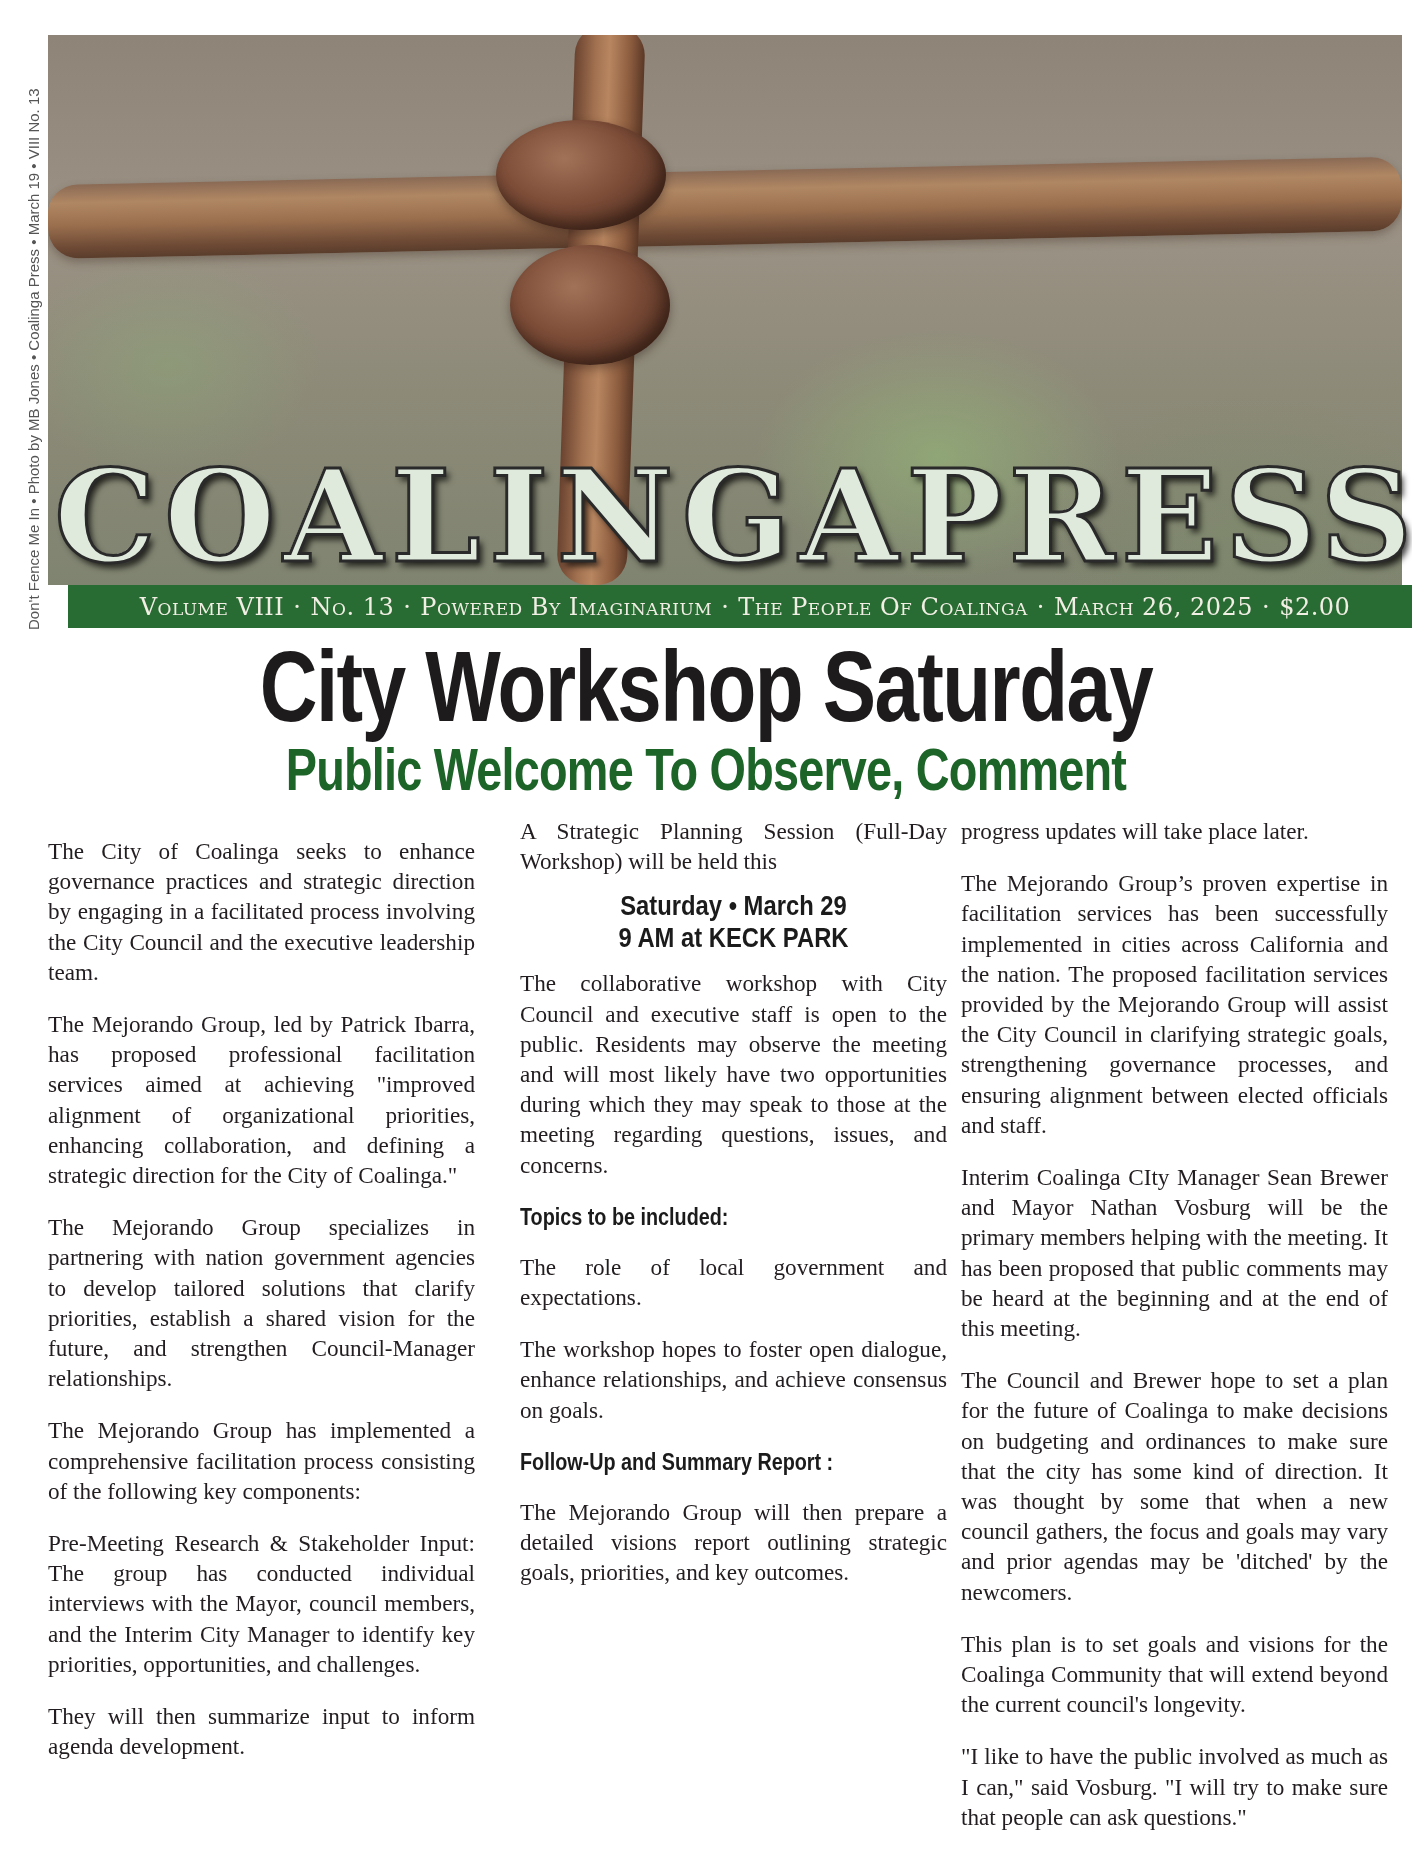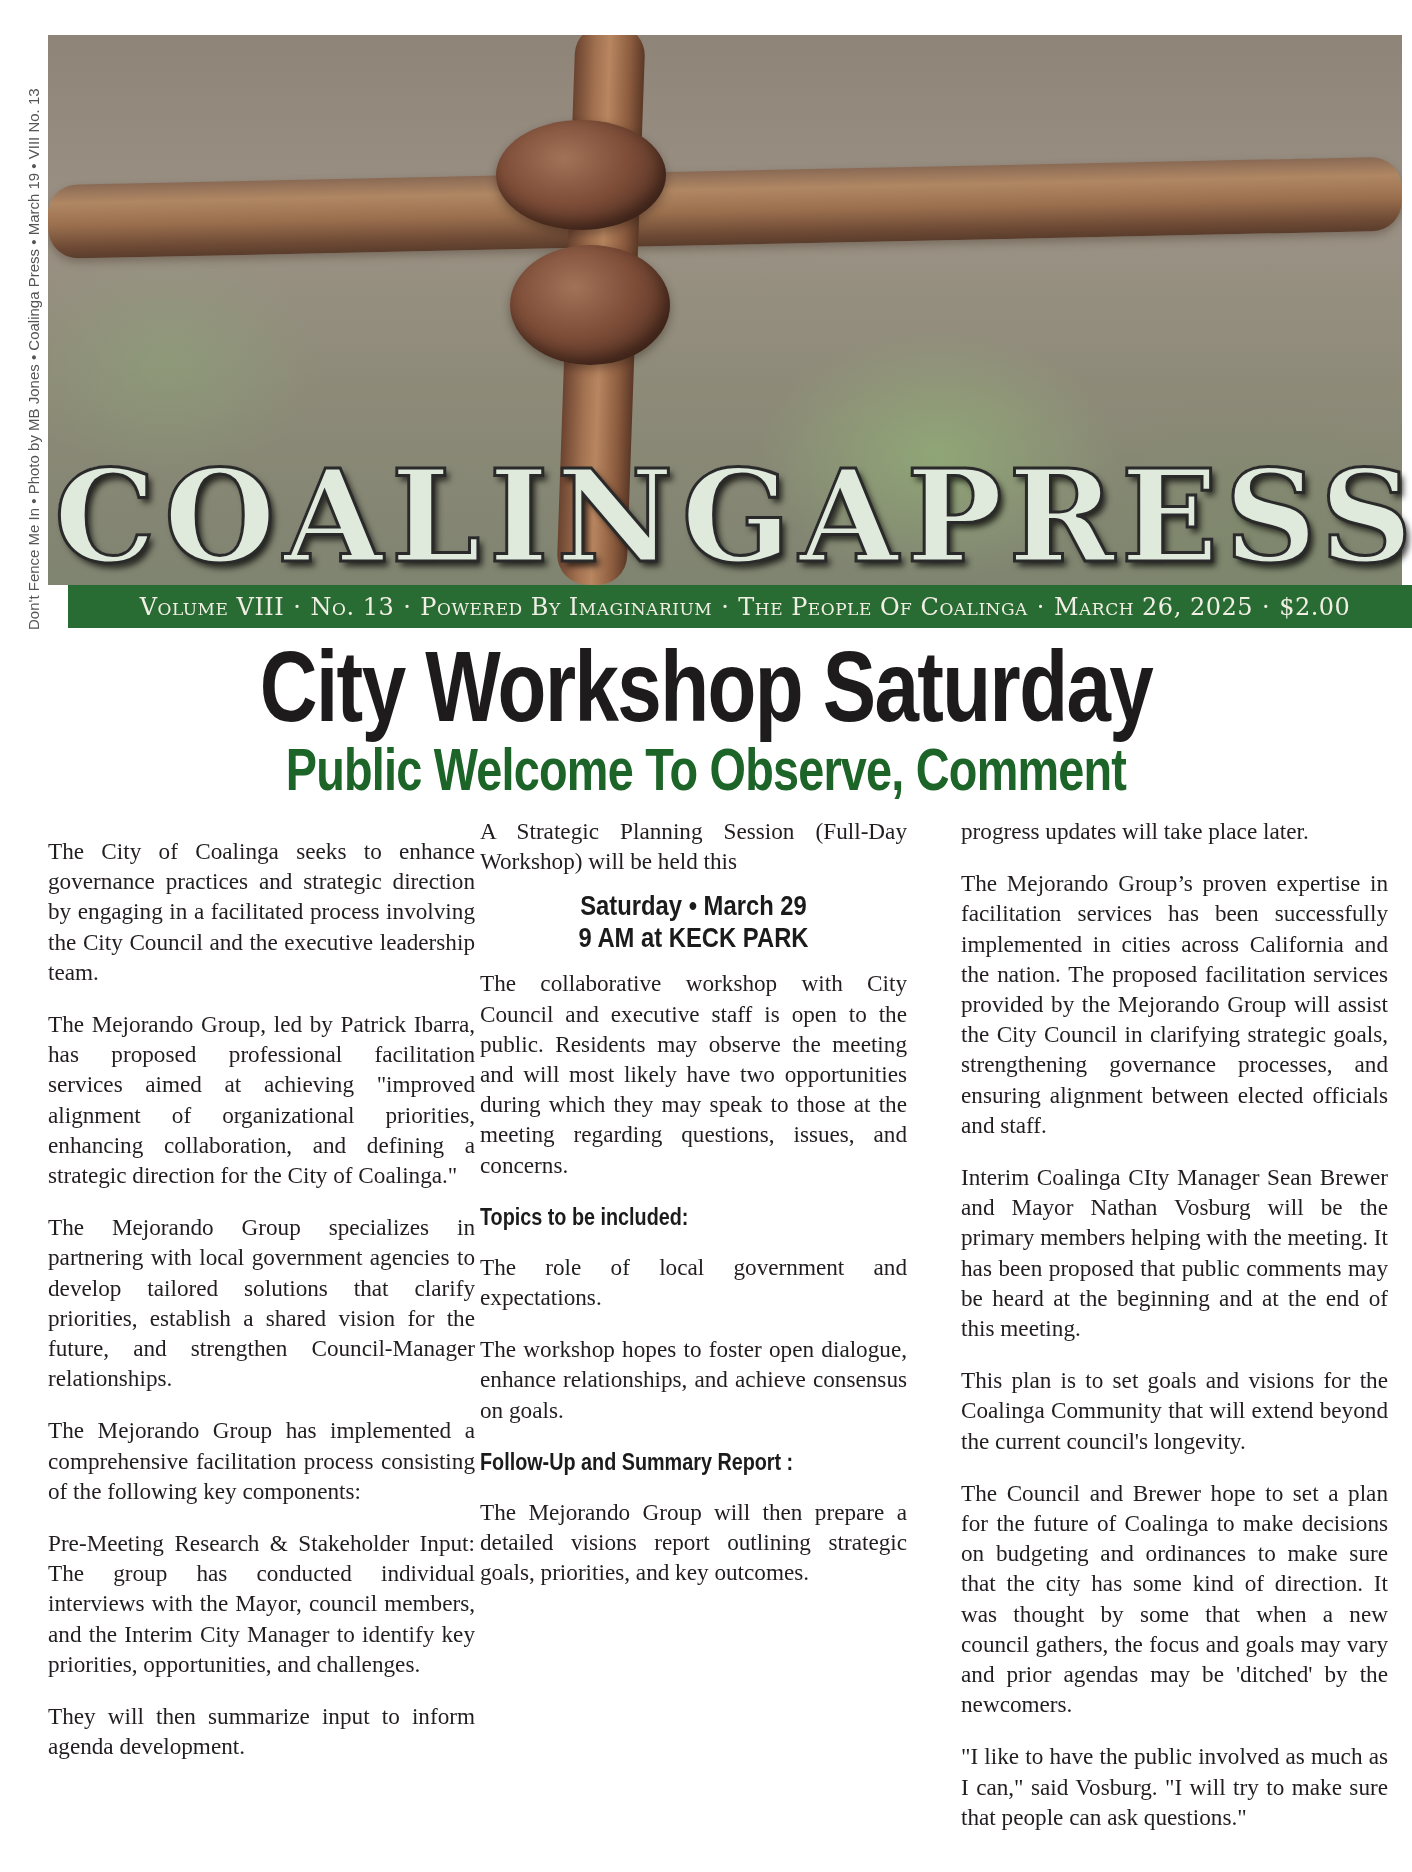--- a/index.html
+++ b/index.html
@@ -73,21 +73,21 @@
     font-family:"Liberation Sans", sans-serif; font-weight:bold; font-size:60px; line-height:1;
     color:#1d6428; letter-spacing:-1px; transform:scaleX(0.78); transform-origin:center;
   }
 
   .col {
     position:absolute; top:816px; width:427px;
     font-size:23.2px; line-height:30.2px; text-align:justify; color:#221d20;
   }
   .col p { margin:0 0 22px 0; }
   .col1 { left:48px;margin-top:20px; }
-  .col2 { left:480px; }
+  .col2 { left:520px; }
   .col3 { left:961px; }
 
   .event {
     text-align:center; font-family:"Liberation Sans", sans-serif; font-weight:bold;
     font-size:28px; line-height:32px; color:#1b1b1b; margin:-8px 0 14px 0;
     transform:scaleX(0.85);
   }
   .subhd {
     font-family:"Liberation Sans", sans-serif; font-weight:bold; font-size:23px; line-height:30px;
     color:#1b1b1b; margin:0 0 20px 0; transform:scaleX(0.86); transform-origin:left center;
@@ -124,21 +124,21 @@
   <span class="sep">·</span>
   <span>$2.00</span>
 </div>
 
 <div class="headline">City Workshop Saturday</div>
 <div class="subhead">Public Welcome To Observe, Comment</div>
 
 <div class="col col1">
   <p>The City of Coalinga seeks to enhance governance practices and strategic direction by engaging in a facilitated process involving the City Council and the executive leadership team.</p>
   <p>The Mejorando Group, led by Patrick Ibarra, has  proposed professional facilitation services aimed at achieving "improved alignment of organizational priorities, enhancing collaboration, and defining a strategic direction for the City of Coalinga."</p>
-  <p>The Mejorando Group specializes in partnering with local government agencies to develop tailored solutions that clarify priorities, establish a shared vision for the future, and strengthen Council-Manager relationships.</p>
+  <p>The Mejorando Group specializes in partnering with nation government agencies to develop tailored solutions that clarify priorities, establish a shared vision for the future, and strengthen Council-Manager relationships.</p>
   <p>The Mejorando Group has implemented a comprehensive facilitation process consisting of the following key components:</p>
   <p>Pre-Meeting Research &amp; Stakeholder Input: The group has conducted individual interviews with the Mayor, council members, and the Interim City Manager to identify key priorities, opportunities, and challenges.</p>
   <p>They will then summarize input to inform agenda development.</p>
 </div>
 
 <div class="col col2">
   <p>A Strategic Planning Session (Full-Day Workshop) will be held this</p>
   <div class="event">
     <div>Saturday • March 29</div>
     <div>9 AM at KECK PARK</div>
@@ -148,16 +148,16 @@
   <p>The role of local government and expectations.</p>
   <p>The workshop hopes to foster open dialogue, enhance relationships, and achieve consensus on goals.</p>
   <div class="subhd">Follow-Up and Summary Report :</div>
   <p>The Mejorando Group will then prepare a detailed visions report outlining strategic goals, priorities, and key outcomes.</p>
 </div>
 
 <div class="col col3">
   <p>progress updates will take place later.</p>
   <p>The Mejorando Group’s proven expertise in facilitation services has been successfully implemented in cities across California and the nation. The proposed facilitation services provided by the Mejorando Group will assist the City Council in clarifying strategic goals, strengthening governance processes, and ensuring alignment between elected officials and staff.</p>
   <p>Interim Coalinga CIty Manager Sean Brewer and Mayor Nathan Vosburg will be the primary members helping with the meeting. It has been proposed that public comments may be heard at the beginning and at the end of this meeting.</p>
+  <p>The Council and Brewer hope to set a plan for the future of Coalinga to make decisions on budgeting and ordinances to make sure that the city has some kind of direction. It was thought by some that when a new council gathers, the focus and goals may vary and prior agendas may be 'ditched' by the newcomers.</p>
   <p>This plan is to set goals and visions for the Coalinga Community that will extend beyond the current council's longevity.</p>
-  <p>The Council and Brewer hope to set a plan for the future of Coalinga to make decisions on budgeting and ordinances to make sure that the city has some kind of direction. It was thought by some that when a new council gathers, the focus and goals may vary and prior agendas may be 'ditched' by the newcomers.</p>
   <p>"I like to have the public involved as much as I can," said Vosburg. "I will try to make sure that people can ask questions."</p>
 </div>
 
 </body></html>

